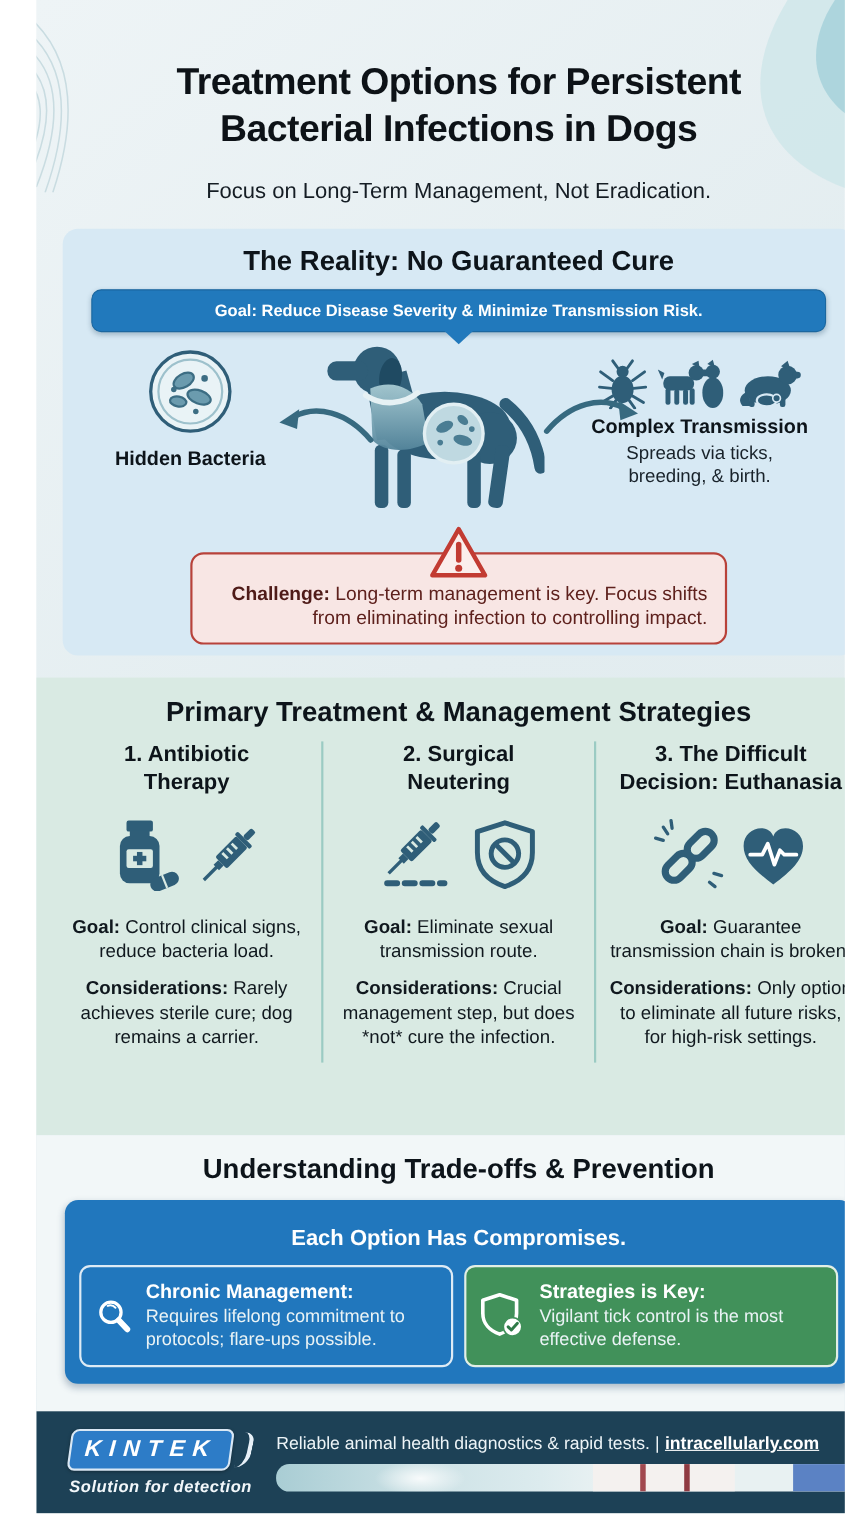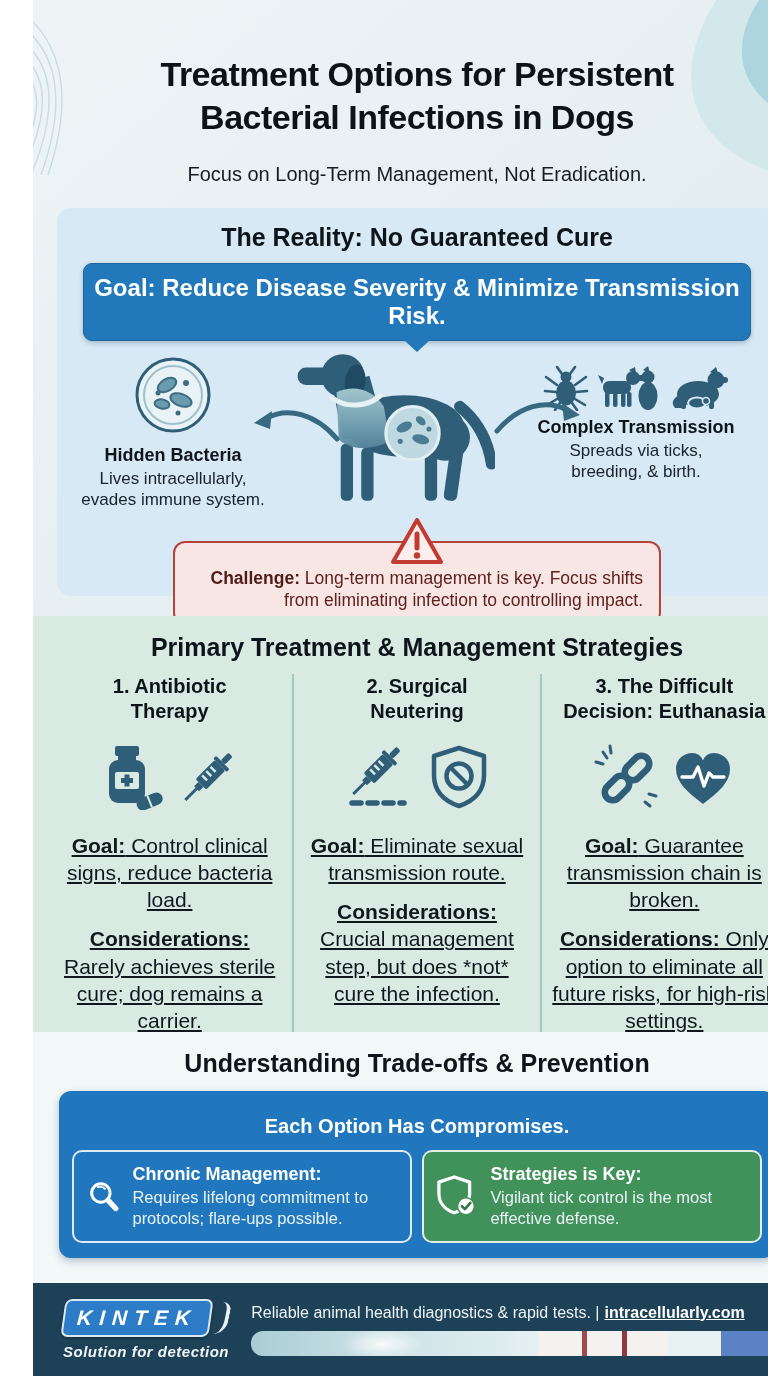--- a/index.html
+++ b/index.html
@@ -18,21 +18,21 @@
   header { padding-top:30px; text-align:center; }
   .title { font-size:34px; font-weight:bold; line-height:1.28; color:#0d1217; letter-spacing:-0.5px; }
   .title span { display:block; }
   .subtitle { margin-top:10px; font-size:20px; color:#151d24; }
 
   
   .panel1 { margin:22px 24px 0; height:388px; background:#d7e9f4; border-radius:14px; }
   h2 { margin:0; text-align:center; font-size:25px; font-weight:bold; color:#0d141a; }
   .panel1 h2 { padding-top:15px; }
   .goal-banner { position:relative; margin:11px 26px 0; background:#2179bc; border:1px solid #1b679f;
-                 color:#fff; font-weight:bold; font-size:24px; text-align:center; padding:10px 8px;
+                 color:#fff; font-weight:bold; font-size:15px; text-align:center; padding:10px 8px;
                  border-radius:9px; box-shadow:0 2px 5px rgba(20,60,90,.28); }
   .goal-banner::after { content:""; position:absolute; left:50%; bottom:-12px; transform:translateX(-50%);
                  border:13px solid transparent; border-top:12px solid #2179bc; border-bottom:0; }
   .s1-row { position:relative; display:flex; margin-top:8px; height:168px; }
   .s1-col-left { width:232px; text-align:center; padding-top:6px; }
   .s1-center { width:212px; margin-top:-2px; }
   .s1-col-right { flex:1; text-align:center; padding-top:10px; padding-right:6px; }
   .s1-icon-title { font-size:18px; font-weight:bold; margin-top:6px; color:#0d141a; }
   .s1-desc { font-size:17px; line-height:1.28; color:#18222a; margin-top:2px; }
   .arrow { position:absolute; top:50px; }
@@ -50,21 +50,21 @@
   
   .section2 { margin-top:20px; height:416px; background:#d9eae3; overflow:hidden; }
   .section2 h2 { padding-top:17px; }
   .cols { display:flex; margin-top:12px; padding:0 14px; }
   .col { flex:1; padding:0 10px; text-align:center; }
   .col + .col { border-left:2px solid #9bcbc3; }
   .col-title { font-size:20px; font-weight:bold; line-height:1.25; min-height:52px; margin:0 auto; color:#0d141a; }
   .col:nth-child(1) .col-title, .col:nth-child(2) .col-title { max-width:150px; }
   .col:nth-child(3) .col-title { max-width:218px; }
   .col-icons { height:86px; display:flex; justify-content:center; align-items:center; gap:12px; margin:8px 0 2px; }
-  .col p { font-size:21px; line-height:1.3; margin:12px auto; max-width:225px; color:#10181e;text-decoration:underline; }
+  .col p { font-size:17px; line-height:1.3; margin:12px auto; max-width:225px; color:#10181e; }
 
   
   .section3 { background:#f2f7f8; height:279px; }
   .section3 h2 { padding-top:17px; }
   .big-card { margin:13px 26px 0; background:#2177bd; border-radius:12px; padding:24px 13px 15px;
               box-shadow:0 3px 7px rgba(25,60,95,.3); }
   .big-card-title { color:#fff; text-align:center; font-size:20px; font-weight:bold; margin-bottom:12px; }
   .compare-row { display:flex; gap:10px; }
   .compare-box { flex:1; border:2px solid rgba(255,255,255,.85); border-radius:10px;
                  padding:12px 10px 12px 12px; display:flex; align-items:center; gap:12px; }
@@ -154,24 +154,20 @@
             <ellipse cx="48" cy="45" rx="11" ry="6" transform="rotate(20 48 45)"></ellipse>
             <ellipse cx="29" cy="49" rx="7.5" ry="4.5" transform="rotate(10 29 49)"></ellipse>
           </g>
           <g fill="#3c6d83">
             <circle cx="53" cy="28" r="3"></circle>
               <circle cx="25" cy="38" r="2.5"></circle>
               <circle cx="45" cy="58" r="2.5"></circle>
           </g>
         </svg>
         <div class="s1-icon-title">Hidden Bacteria</div>
-        <div class="s1-desc">
-          <span>Lives intracellularly,</span><br>
-          <span>evades immune system.</span>
-        </div>
       </div>
 
       <div class="s1-center">
         <svg width="206" height="160" viewBox="0 0 200 156">
           <defs>
             <linearGradient id="chestGrad" x1="0" y1="0" x2="0" y2="1">
               <stop offset="0" stop-color="#a8cbd3"></stop>
                 <stop offset="1" stop-color="#54859b"></stop>
             </linearGradient>
           </defs>

